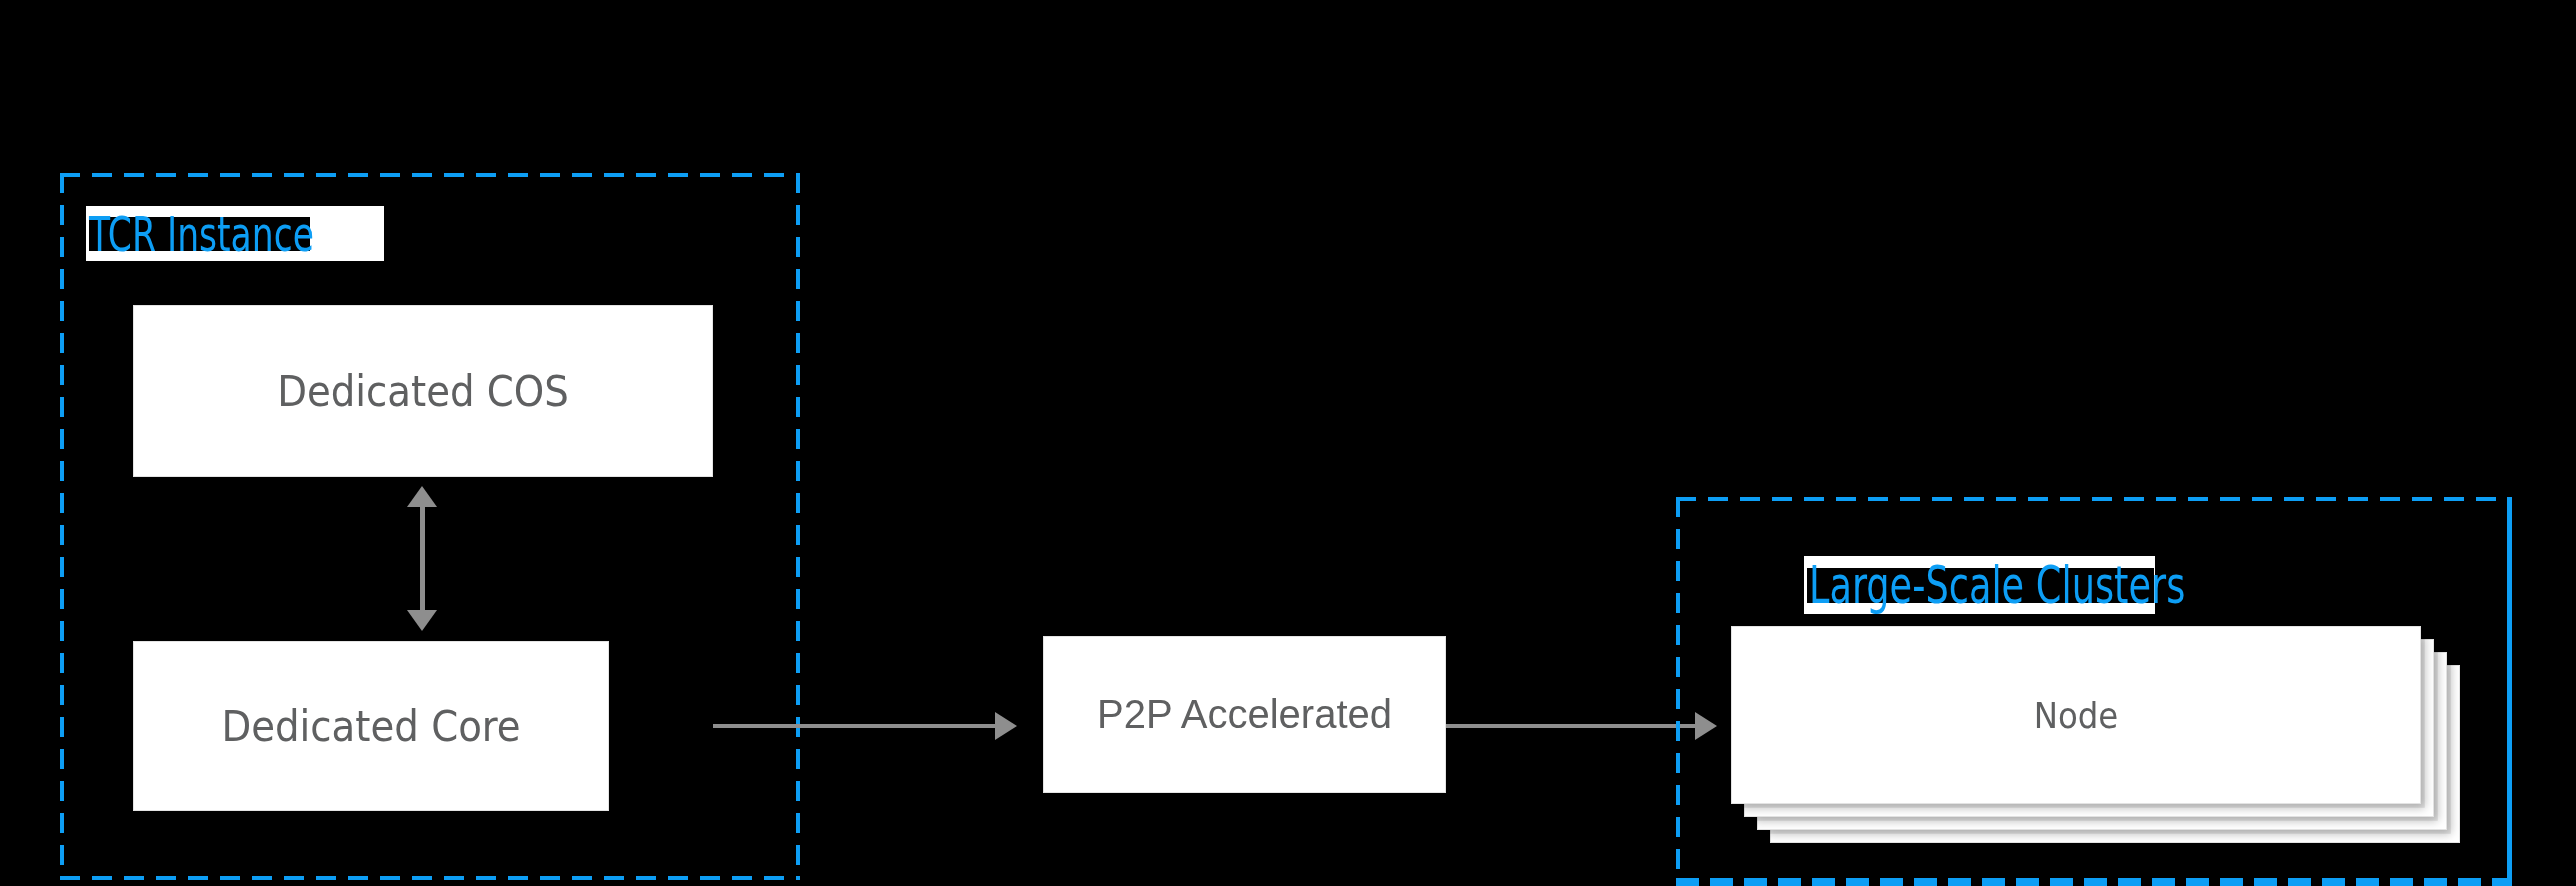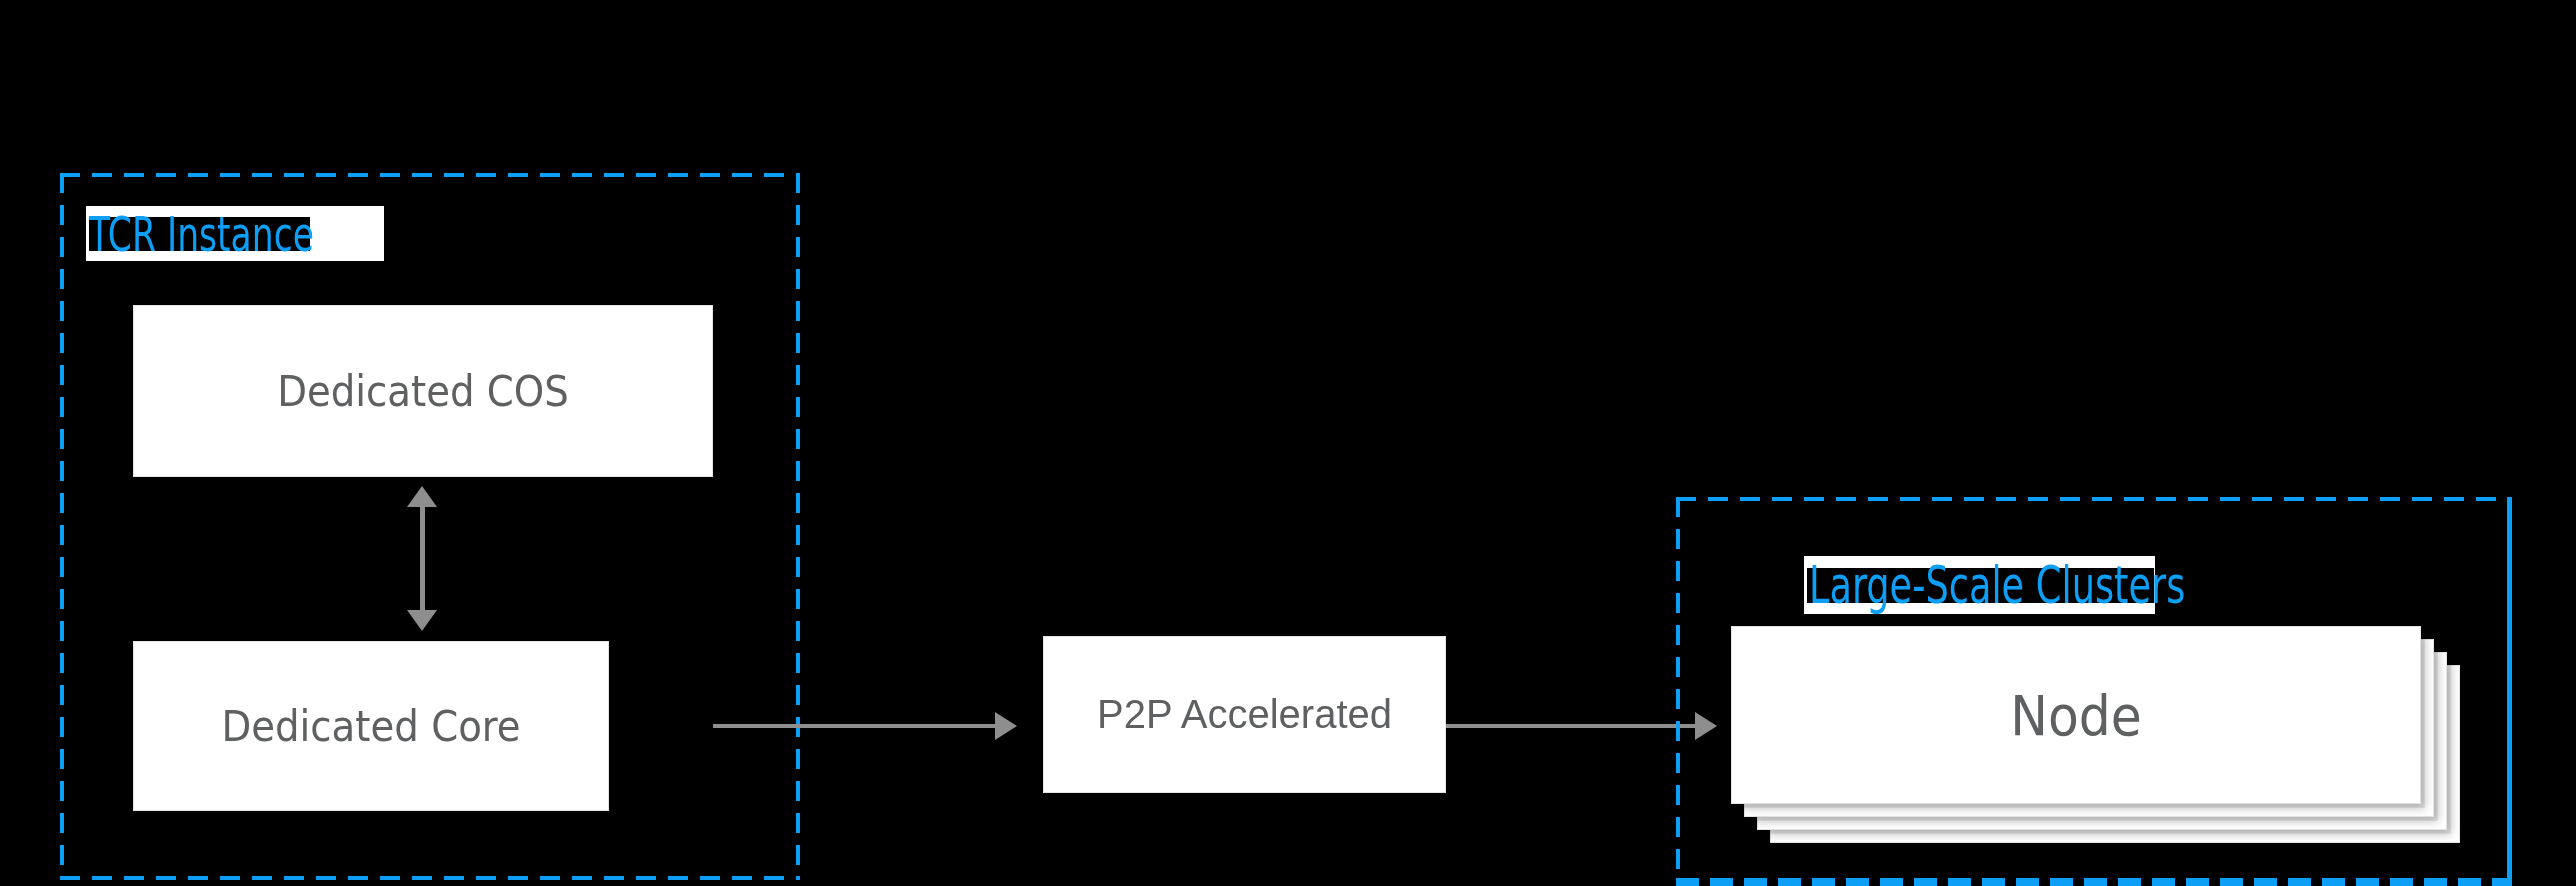--- a/index.html
+++ b/index.html
@@ -140,19 +140,19 @@
     <div class="band" style="left:3.1px;top:12.3px;width:347px;height:35px;"></div>
     <div class="txt" style="font-size:51px;left:4.6px;">
       <span>Large-Scale Clusters</span>
     </div>
   </div>
 
   <div class="stack" style="left:1731px; top:626px; width:767px; height:245px;">
     <div class="layer" style="left:39px; top:39px; width:690px; height:178px;"></div>
     <div class="layer" style="left:26px; top:26px; width:690px; height:178px;"></div>
     <div class="layer" style="left:13px; top:13px; width:690px; height:178px;"></div>
-    <div class="layer front" style="left:0; top:0; width:690px; height:178px; font-size:56px;">
+    <div class="layer front" style="left:0; top:0; width:690px; height:178px; font-size:36px;">
       <span>Node</span>
     </div>
   </div>
 
 </div>
 
 
 </body></html>

